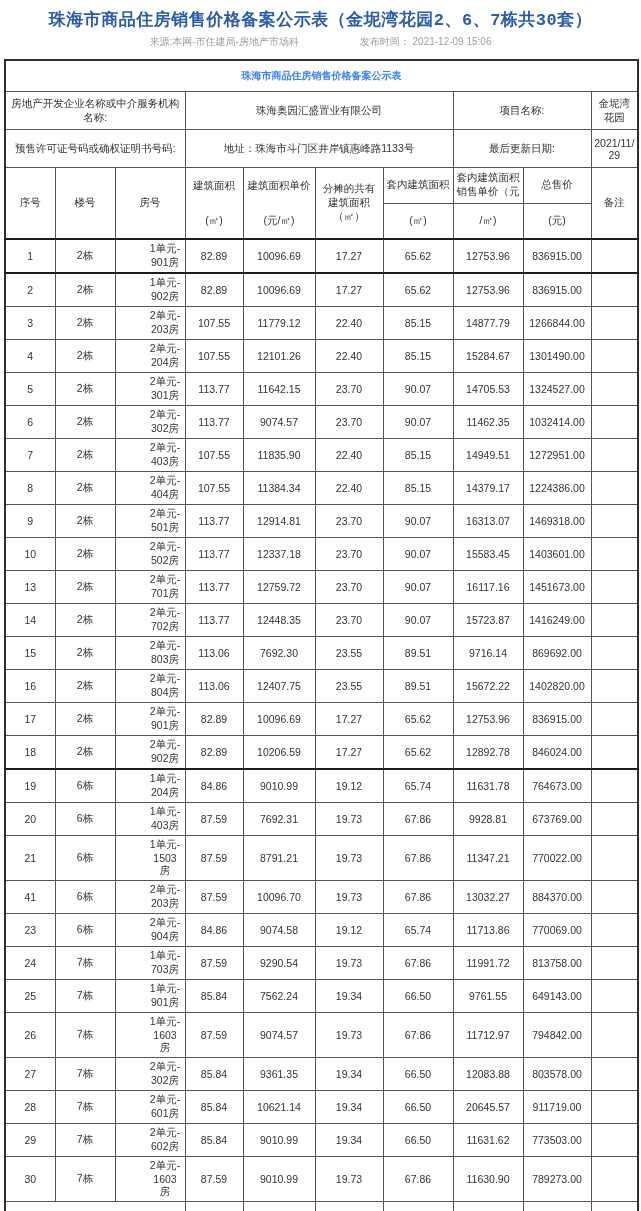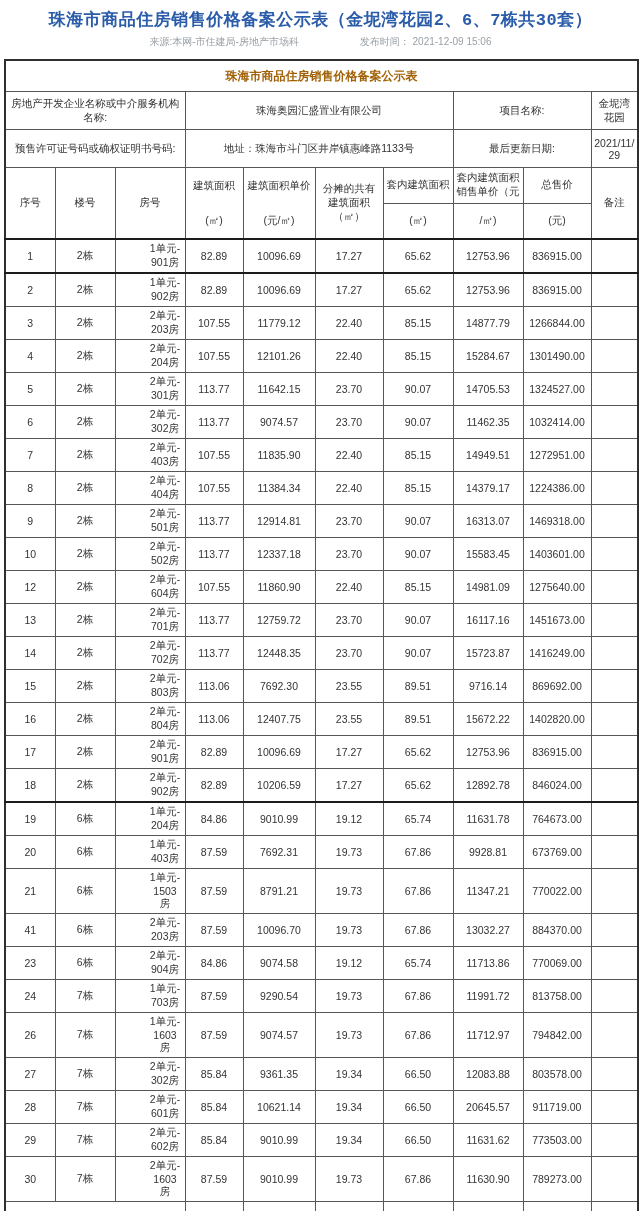--- a/index.html
+++ b/index.html
@@ -38,23 +38,23 @@
     font-weight:normal;
     text-align:center;
     vertical-align:middle;
     color:#333;
     padding:2px 2px;
     overflow:hidden;
     word-break:break-all;
   }
   tr.caption-row td{
     height:26px;
-    font-size:12px;
+    font-size:10px;
     font-weight:bold;
-    color:#a16207;
+    color:#3b82f6;
   }
   tr.info-row td{height:33px;}
   td.info-label{text-align:left;padding-left:7px;}
   tr.colhead th{height:70px;padding:0;border-bottom:2px solid #1c1c1c;}
   .hdr{display:flex;flex-direction:column;justify-content:center;height:70px;}
   .hdr-top,.hdr-bot{flex:1;display:flex;align-items:center;justify-content:center;padding:2px 3px;}
   .hdr-top.split{border-bottom:1px solid #565656;}
   tbody.body-rows td{height:26px;}
   tbody.body-rows td.c-room{white-space:pre-line;padding-left:32px;}
   tr.thick td{border-bottom:2px solid #1c1c1c;}
@@ -278,32 +278,20 @@
           <td class="c-room">2单元-502房</td>
           <td class="c-area">113.77</td>
           <td class="c-unit-price">12337.18</td>
           <td class="c-shared-area">23.70</td>
           <td class="c-inner-area">90.07</td>
           <td class="c-inner-price">15583.45</td>
           <td class="c-total">1403601.00</td>
           <td class="c-remark"></td>
         </tr>
         <tr class="">
-          <td class="c-seq">12</td>
-          <td class="c-building">2栋</td>
-          <td class="c-room">2单元-604房</td>
-          <td class="c-area">107.55</td>
-          <td class="c-unit-price">11860.90</td>
-          <td class="c-shared-area">22.40</td>
-          <td class="c-inner-area">85.15</td>
-          <td class="c-inner-price">14981.09</td>
-          <td class="c-total">1275640.00</td>
-          <td class="c-remark"></td>
-        </tr>
-        <tr class="">
           <td class="c-seq">13</td>
           <td class="c-building">2栋</td>
           <td class="c-room">2单元-701房</td>
           <td class="c-area">113.77</td>
           <td class="c-unit-price">12759.72</td>
           <td class="c-shared-area">23.70</td>
           <td class="c-inner-area">90.07</td>
           <td class="c-inner-price">16117.16</td>
           <td class="c-total">1451673.00</td>
           <td class="c-remark"></td>
@@ -432,20 +420,32 @@
         <tr class="">
           <td class="c-seq">24</td>
           <td class="c-building">7栋</td>
           <td class="c-room">1单元-703房</td>
           <td class="c-area">87.59</td>
           <td class="c-unit-price">9290.54</td>
           <td class="c-shared-area">19.73</td>
           <td class="c-inner-area">67.86</td>
           <td class="c-inner-price">11991.72</td>
           <td class="c-total">813758.00</td>
+          <td class="c-remark"></td>
+        </tr>
+        <tr class="">
+          <td class="c-seq">25</td>
+          <td class="c-building">7栋</td>
+          <td class="c-room">1单元-901房</td>
+          <td class="c-area">85.84</td>
+          <td class="c-unit-price">7562.24</td>
+          <td class="c-shared-area">19.34</td>
+          <td class="c-inner-area">66.50</td>
+          <td class="c-inner-price">9761.55</td>
+          <td class="c-total">649143.00</td>
           <td class="c-remark"></td>
         </tr>
         <tr class="">
           <td class="c-seq">26</td>
           <td class="c-building">7栋</td>
           <td class="c-room">1单元-1603
 房</td>
           <td class="c-area">87.59</td>
           <td class="c-unit-price">9074.57</td>
           <td class="c-shared-area">19.73</td>

